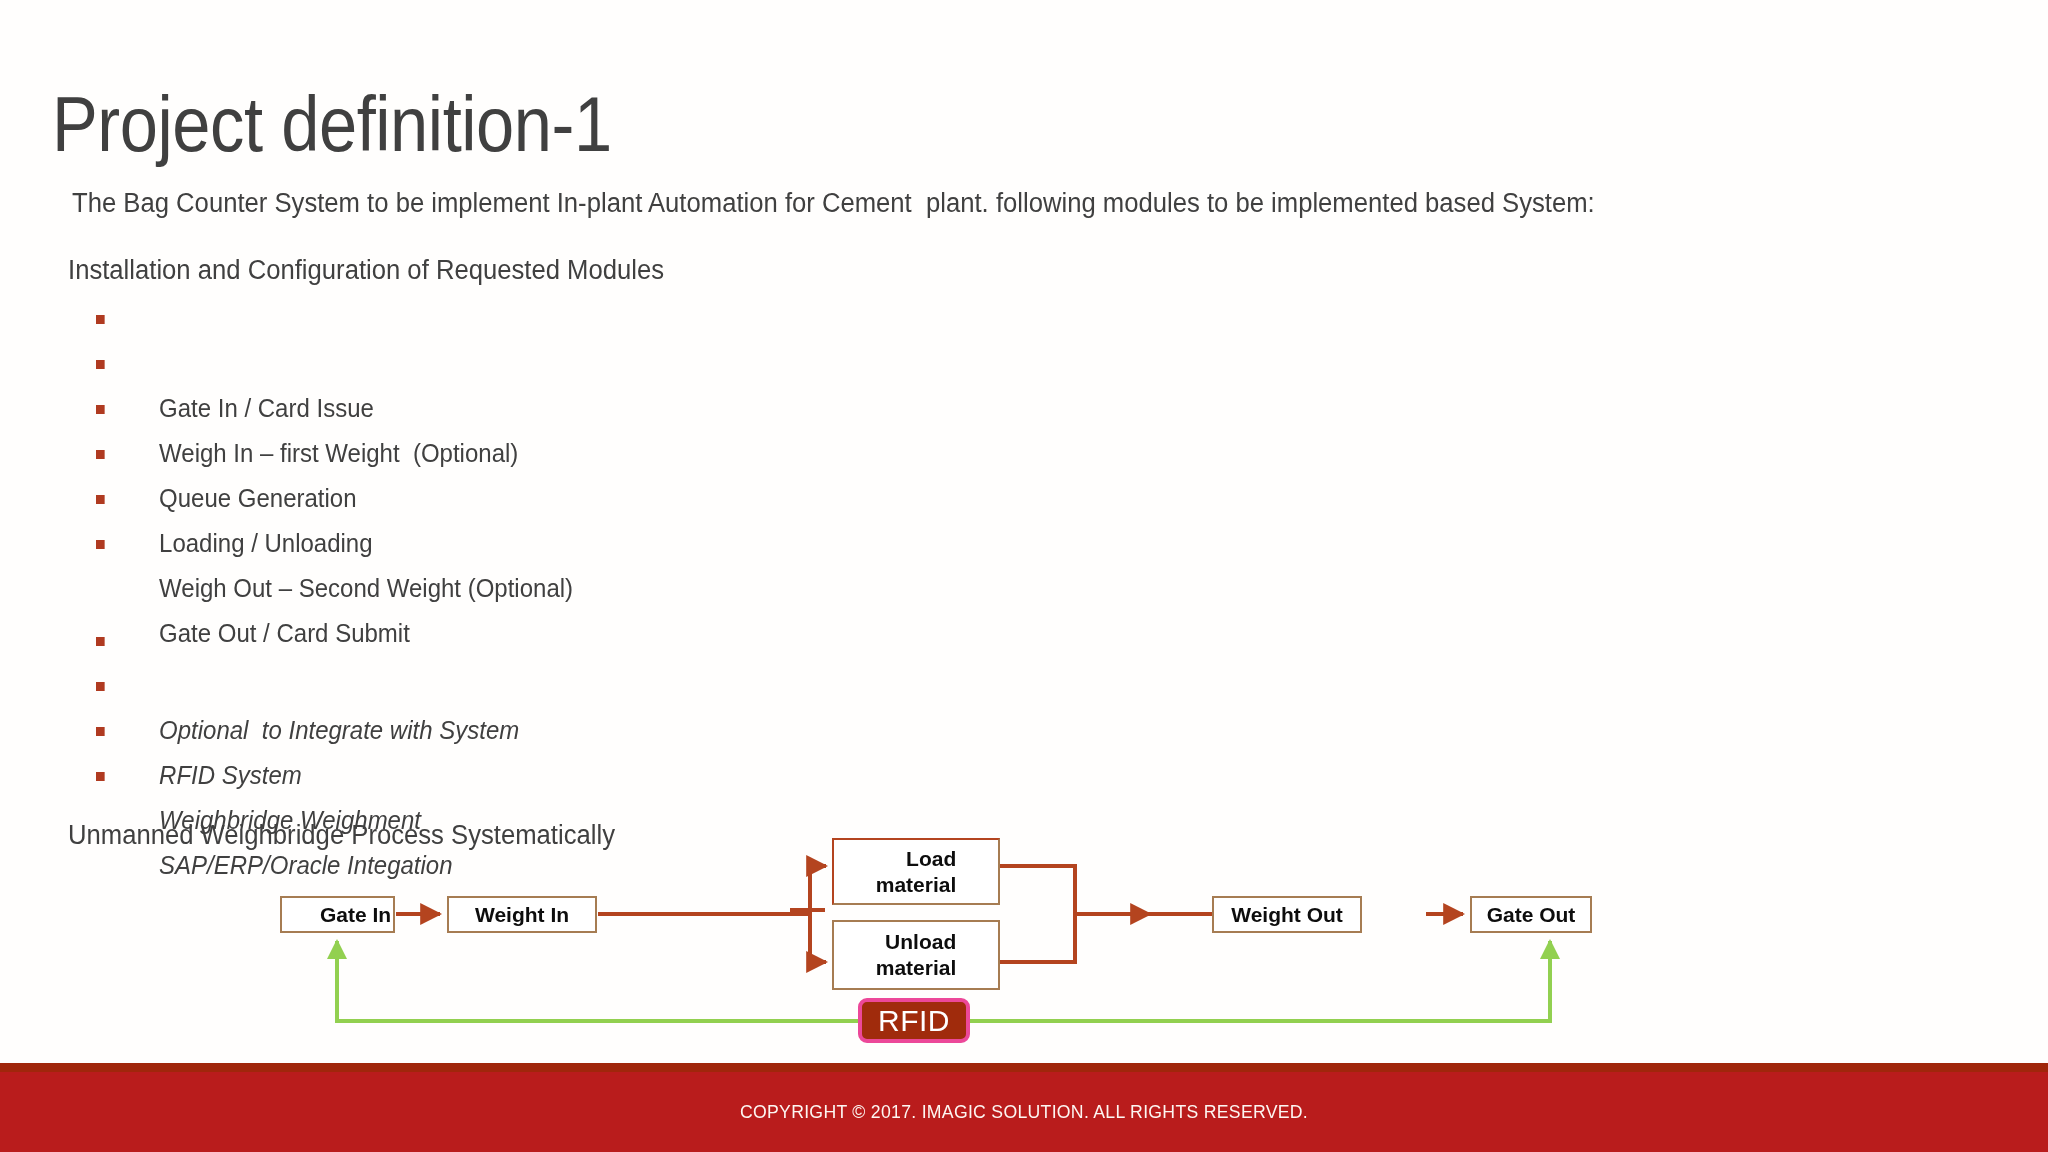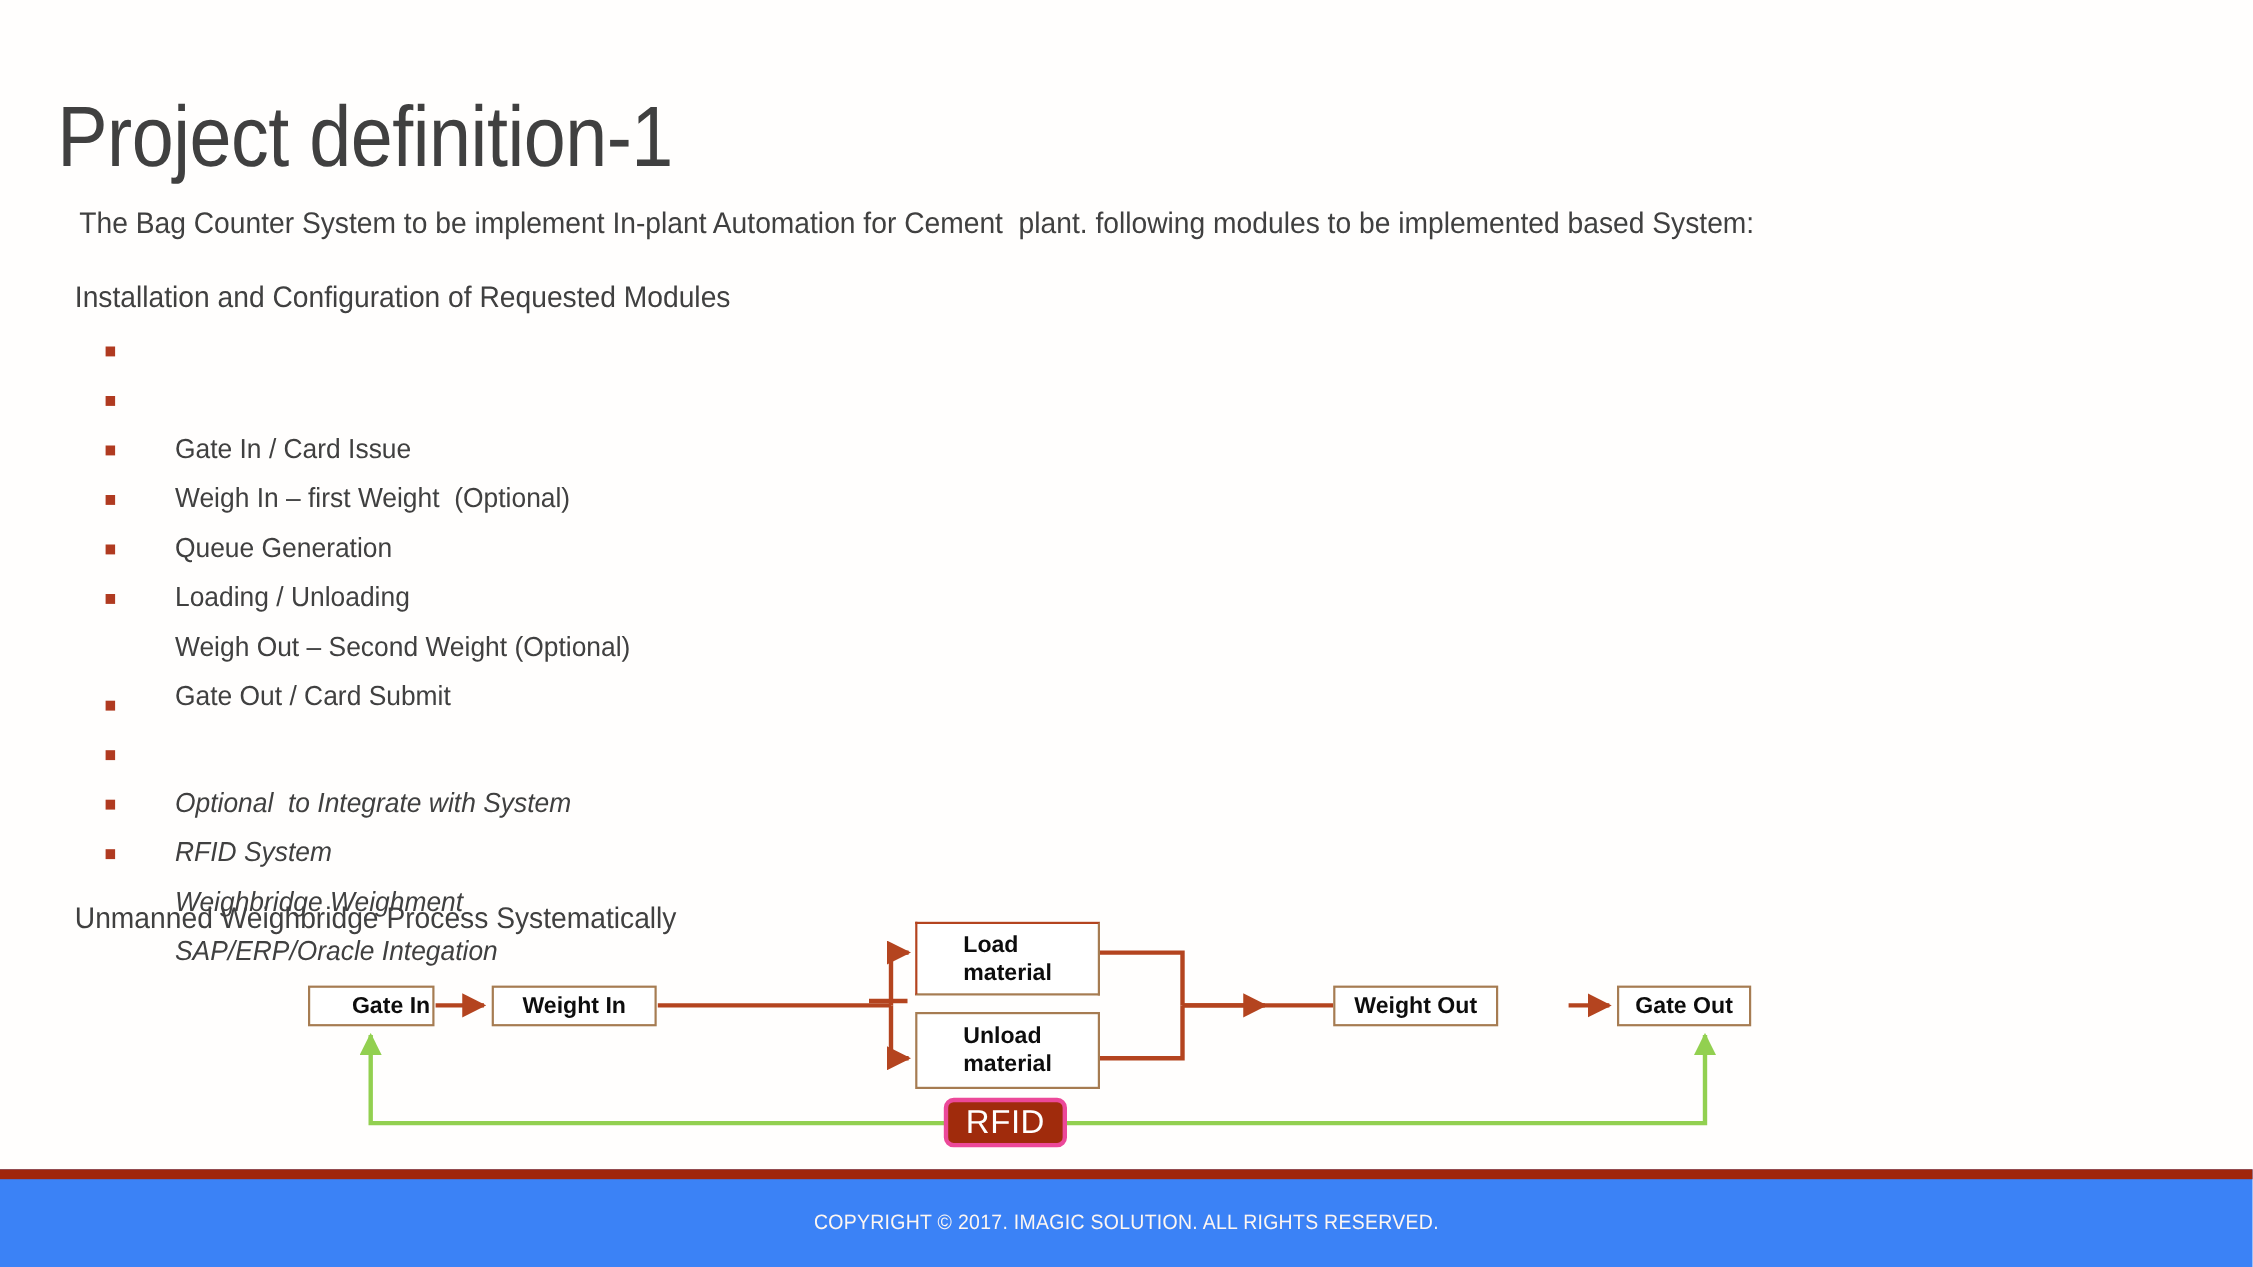--- a/index.html
+++ b/index.html
@@ -78,21 +78,21 @@
     background: #b03a20;
   }
 
   
   #footer-band {
     position: absolute;
     left: 0;
     right: 0;
     bottom: 0;
     height: 89px;
-    background: #3b82f6;
+    background: #b91c1c;
   }
   #footer-stripe {
     position: absolute;
     left: 0;
     right: 0;
     top: 0;
     height: 9px;
     background: #a0260b;
   }
   #footer-text {
@@ -117,21 +117,21 @@
     pointer-events: none;
   }
   .flow-node {
     position: absolute;
     box-sizing: border-box;
     background: #ffffff;
     border: 2px solid #a67c52;
     display: flex;
     align-items: center;
     justify-content: center;
-    text-align: left;
+    text-align: right;
     font-size: 21px;
     font-weight: bold;
     line-height: 26px;
     color: #0d0d0d;
     white-space: pre-line;
   }
   #node-gate-in   { left: 280px; top: 896px; width: 115px; height: 37px; padding-left: 36px; }
   #node-weight-in { left: 447px; top: 896px; width: 150px; height: 37px; }
   #node-load      { left: 832px; top: 838px; width: 168px; height: 67px;
                     border-top-color: #b4441f; border-left-color: #b4441f; }

